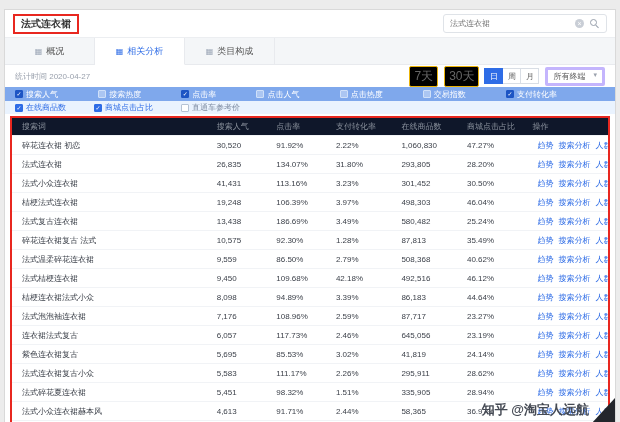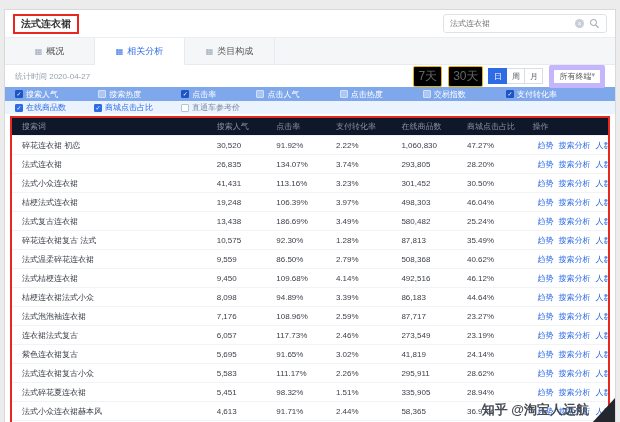--- a/index.html
+++ b/index.html
@@ -21,21 +21,21 @@
   .tab.active{background:#fff;color:#2e6ce6;margin-bottom:-1px;border-bottom:1px solid #fff}
   .tab.active .ticon{color:#2e6ce6}
 
   .toolbar{height:22px;display:flex;align-items:center;justify-content:space-between;padding:0 10px}
   .stat-time{font-size:8px;color:#9aa1ad}
   .controls{display:flex;align-items:center;gap:6px}
   .rbtn{font-size:12px;color:#666;border:1px solid #eab308;background:#000000;padding:1px 4px;border-radius:2px}
   .seg{display:flex}
   .seg .s{min-width:13px;height:14px;padding:0 2px;border:1px solid #d9dee5;display:flex;align-items:center;justify-content:center;font-size:8px;color:#666;margin-left:-1px;background:#fff}
   .seg .s.active{background:#2e6ce6;color:#fff;border-color:#2e6ce6;z-index:1;position:relative}
-  .term{display:flex;align-items:flex-start;gap:0;border:5px solid #c4b5fd;background:#fff;padding:1px 5px;font-size:8px;color:#555;border-radius:2px}
+  .term{display:flex;align-items:flex-start;gap:8px;border:3px solid #c4b5fd;background:#fff;padding:1px 5px;font-size:8px;color:#555;border-radius:2px}
   .term .caret{font-size:7px;color:#9aa1ad}
 
   .filter-row{display:flex;align-items:center;padding:0 10px}
   .filter-row.row1{height:14px;background:#7fa8ec;justify-content:space-between;padding-right:58px}
   .filter-row.row2{height:13px;background:#eaf3fe;gap:28px}
   .filter-item{display:flex;align-items:center;gap:3px;cursor:pointer}
   .flab{font-size:8px}
   .row1 .flab{color:#fff}
   .row2 .flab{color:#7c8aa0}
   .row2 .checked .flab{color:#2e6ce6}
@@ -179,21 +179,21 @@
             <td class="c2">91.92%</td>
             <td class="c3">2.22%</td>
             <td class="c4">1,060,830</td>
             <td class="c5">47.27%</td>
             <td class="c6"><a class="alink">趋势</a><a class="alink">搜索分析</a><a class="alink">人群分析</a></td>
           </tr>
           <tr>
             <td class="c0">法式连衣裙</td>
             <td class="c1">26,835</td>
             <td class="c2">134.07%</td>
-            <td class="c3">3.74%</td>
+            <td class="c3">31.80%</td>
             <td class="c4">293,805</td>
             <td class="c5">28.20%</td>
             <td class="c6"><a class="alink">趋势</a><a class="alink">搜索分析</a><a class="alink">人群分析</a></td>
           </tr>
           <tr>
             <td class="c0">法式小众连衣裙</td>
             <td class="c1">41,431</td>
             <td class="c2">113.16%</td>
             <td class="c3">3.23%</td>
             <td class="c4">301,452</td>
@@ -233,21 +233,21 @@
             <td class="c2">86.50%</td>
             <td class="c3">2.79%</td>
             <td class="c4">508,368</td>
             <td class="c5">40.62%</td>
             <td class="c6"><a class="alink">趋势</a><a class="alink">搜索分析</a><a class="alink">人群分析</a></td>
           </tr>
           <tr>
             <td class="c0">法式桔梗连衣裙</td>
             <td class="c1">9,450</td>
             <td class="c2">109.68%</td>
-            <td class="c3">4.14%</td>
+            <td class="c3">42.18%</td>
             <td class="c4">492,516</td>
             <td class="c5">46.12%</td>
             <td class="c6"><a class="alink">趋势</a><a class="alink">搜索分析</a><a class="alink">人群分析</a></td>
           </tr>
           <tr>
             <td class="c0">桔梗连衣裙法式小众</td>
             <td class="c1">8,098</td>
             <td class="c2">94.89%</td>
             <td class="c3">3.39%</td>
             <td class="c4">86,183</td>
@@ -261,28 +261,28 @@
             <td class="c3">2.59%</td>
             <td class="c4">87,717</td>
             <td class="c5">23.27%</td>
             <td class="c6"><a class="alink">趋势</a><a class="alink">搜索分析</a><a class="alink">人群分析</a></td>
           </tr>
           <tr>
             <td class="c0">连衣裙法式复古</td>
             <td class="c1">6,057</td>
             <td class="c2">117.73%</td>
             <td class="c3">2.46%</td>
-            <td class="c4">273,549</td>
+            <td class="c4">645,056</td>
             <td class="c5">23.19%</td>
             <td class="c6"><a class="alink">趋势</a><a class="alink">搜索分析</a><a class="alink">人群分析</a></td>
           </tr>
           <tr>
             <td class="c0">紫色连衣裙复古</td>
             <td class="c1">5,695</td>
-            <td class="c2">91.65%</td>
+            <td class="c2">85.53%</td>
             <td class="c3">3.02%</td>
             <td class="c4">41,819</td>
             <td class="c5">24.14%</td>
             <td class="c6"><a class="alink">趋势</a><a class="alink">搜索分析</a><a class="alink">人群分析</a></td>
           </tr>
           <tr>
             <td class="c0">法式连衣裙复古小众</td>
             <td class="c1">5,583</td>
             <td class="c2">111.17%</td>
             <td class="c3">2.26%</td>

